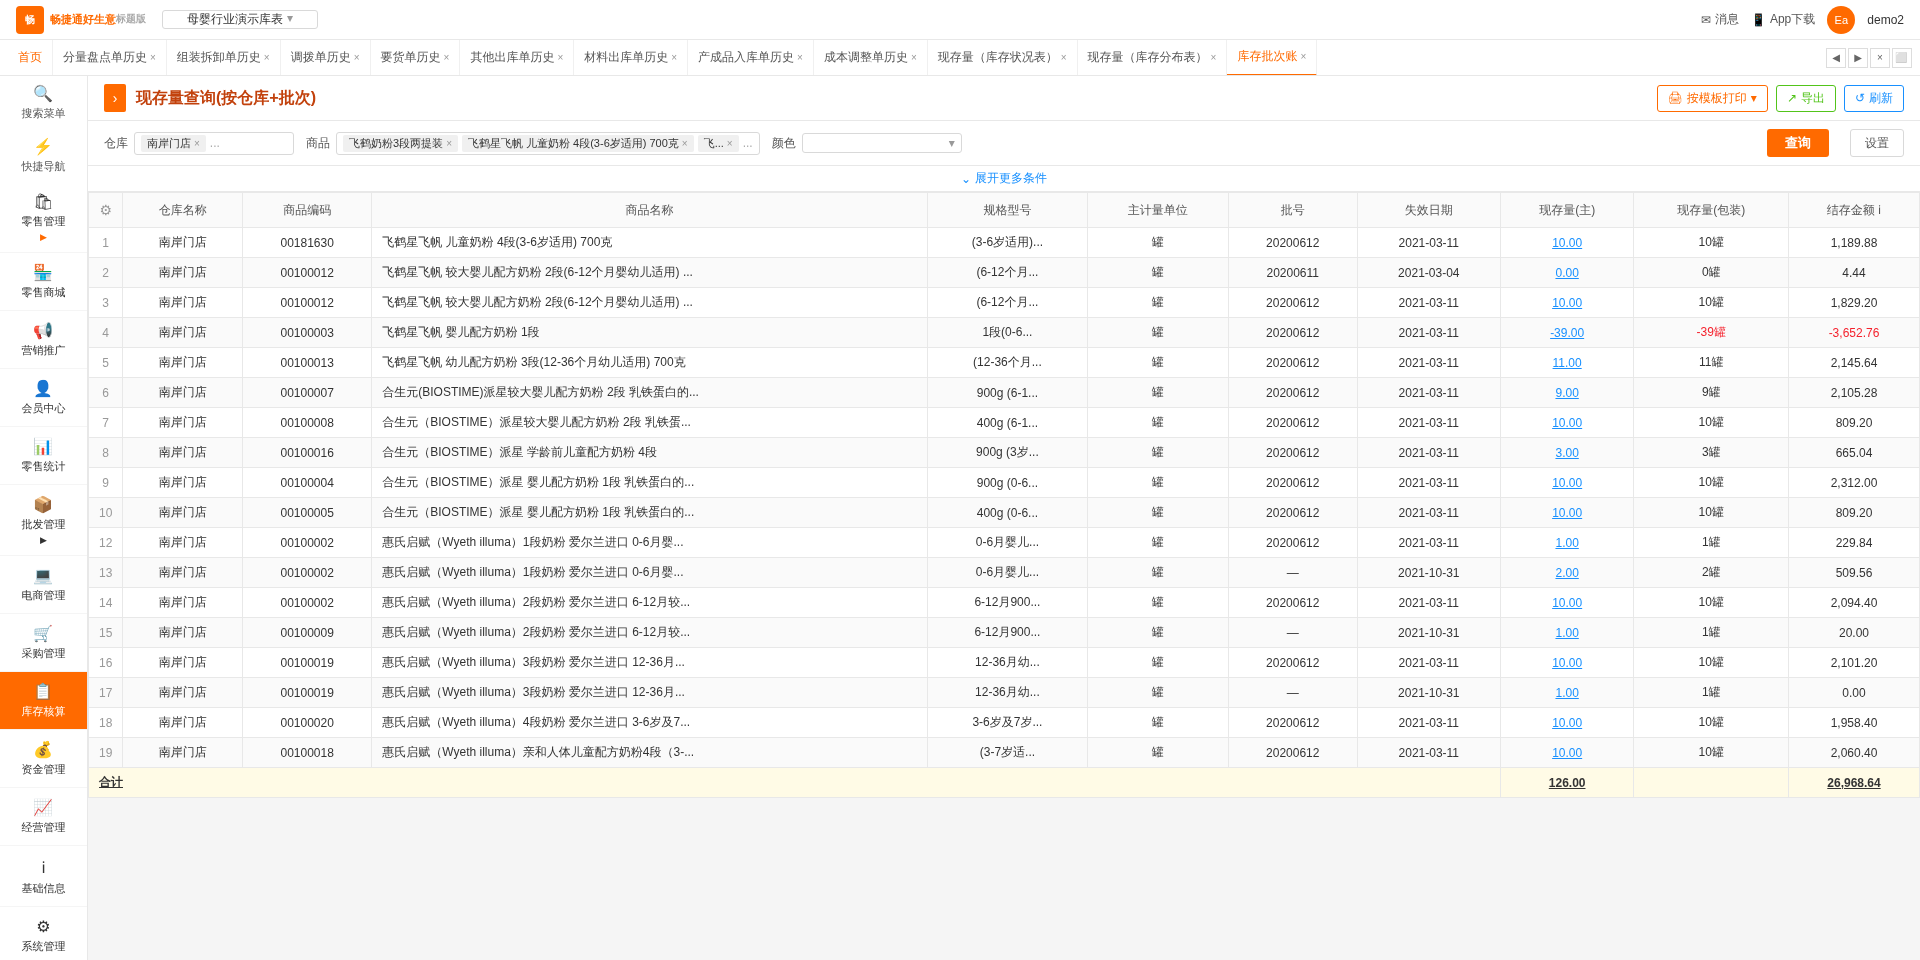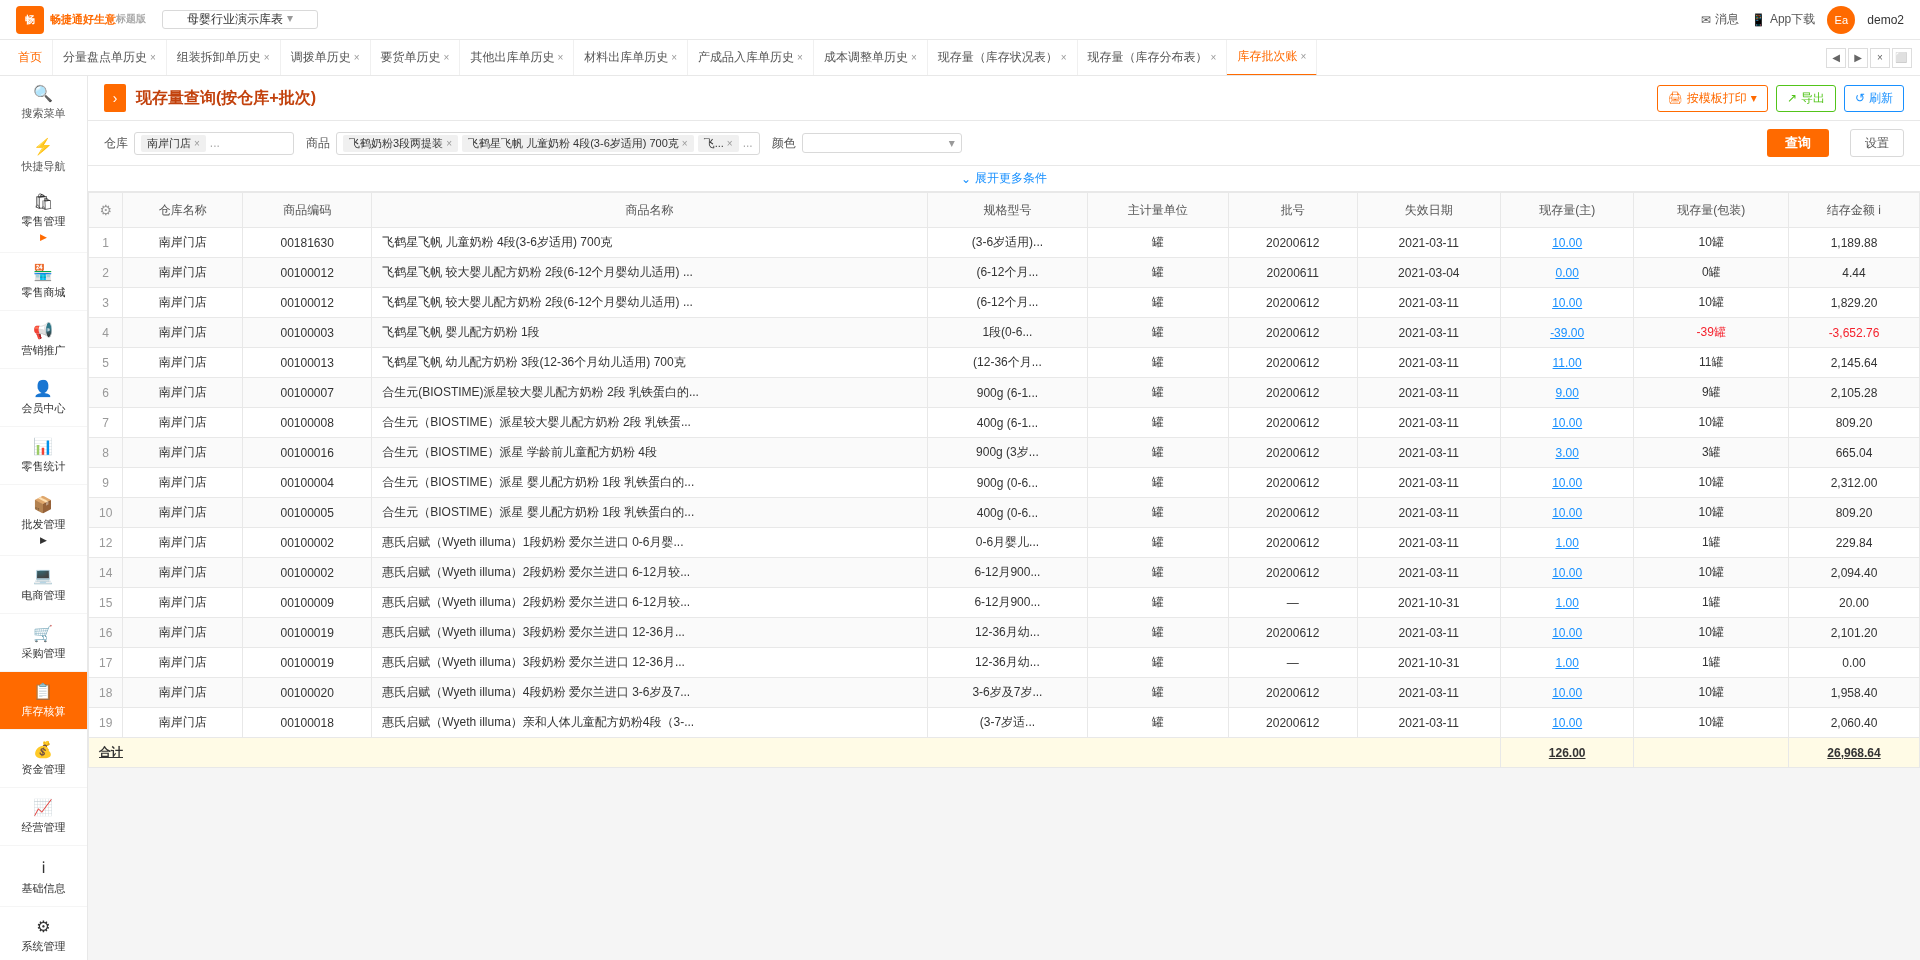--- a/index.html
+++ b/index.html
@@ -458,20 +458,33 @@
     <td class="left" style="max-width:320px;overflow:hidden;text-overflow:ellipsis;">惠氏启赋（Wyeth illuma）1段奶粉 爱尔兰进口 0-6月婴...</td>
     <td>0-6月婴儿...</td>
     <td>罐</td>
     <td>20200612</td>
     <td>2021-03-11</td>
     <td class="underline">1.00</td>
     <td class="">1罐</td>
     <td class="">229.84</td>
   </tr>
             <tr>
+    <td class="row-num">13</td>
+    <td>南岸门店</td>
+    <td>00100002</td>
+    <td class="left" style="max-width:320px;overflow:hidden;text-overflow:ellipsis;">惠氏启赋（Wyeth illuma）1段奶粉 爱尔兰进口 0-6月婴...</td>
+    <td>0-6月婴儿...</td>
+    <td>罐</td>
+    <td>—</td>
+    <td>2021-10-31</td>
+    <td class="underline">2.00</td>
+    <td class="">2罐</td>
+    <td class="">509.56</td>
+  </tr>
+            <tr>
     <td class="row-num">14</td>
     <td>南岸门店</td>
     <td>00100002</td>
     <td class="left" style="max-width:320px;overflow:hidden;text-overflow:ellipsis;">惠氏启赋（Wyeth illuma）2段奶粉 爱尔兰进口 6-12月较...</td>
     <td>6-12月900...</td>
     <td>罐</td>
     <td>20200612</td>
     <td>2021-03-11</td>
     <td class="underline">10.00</td>
     <td class="">10罐</td>

